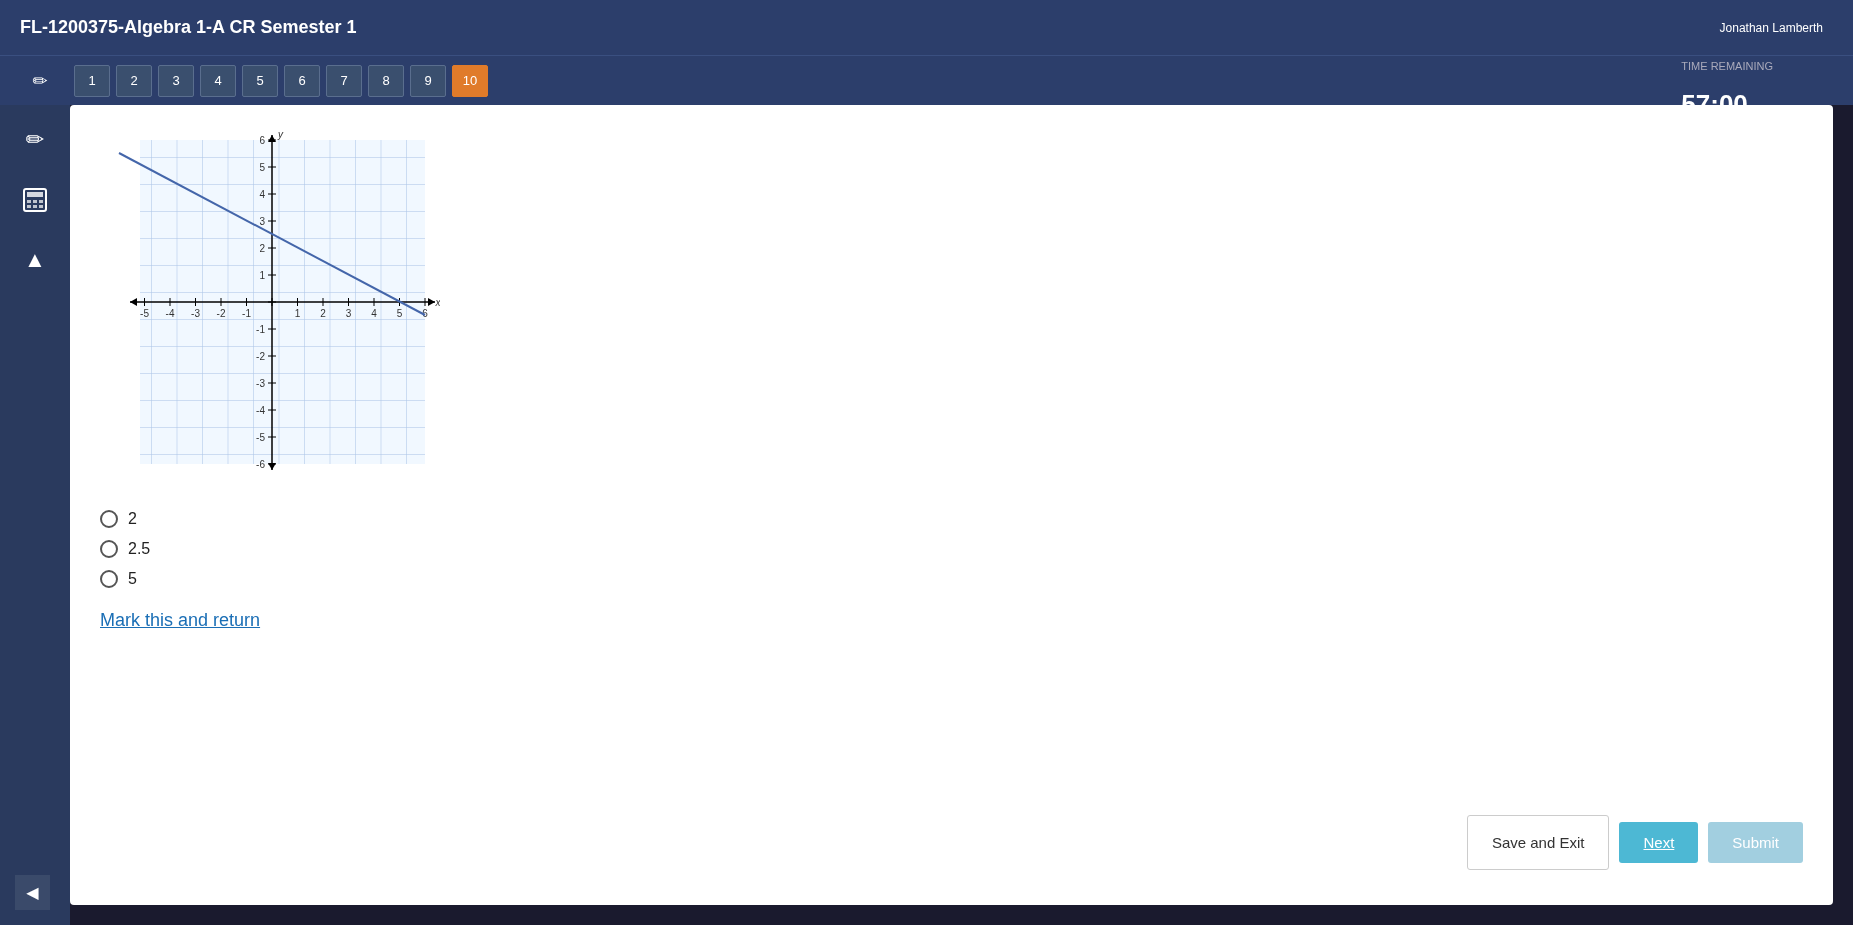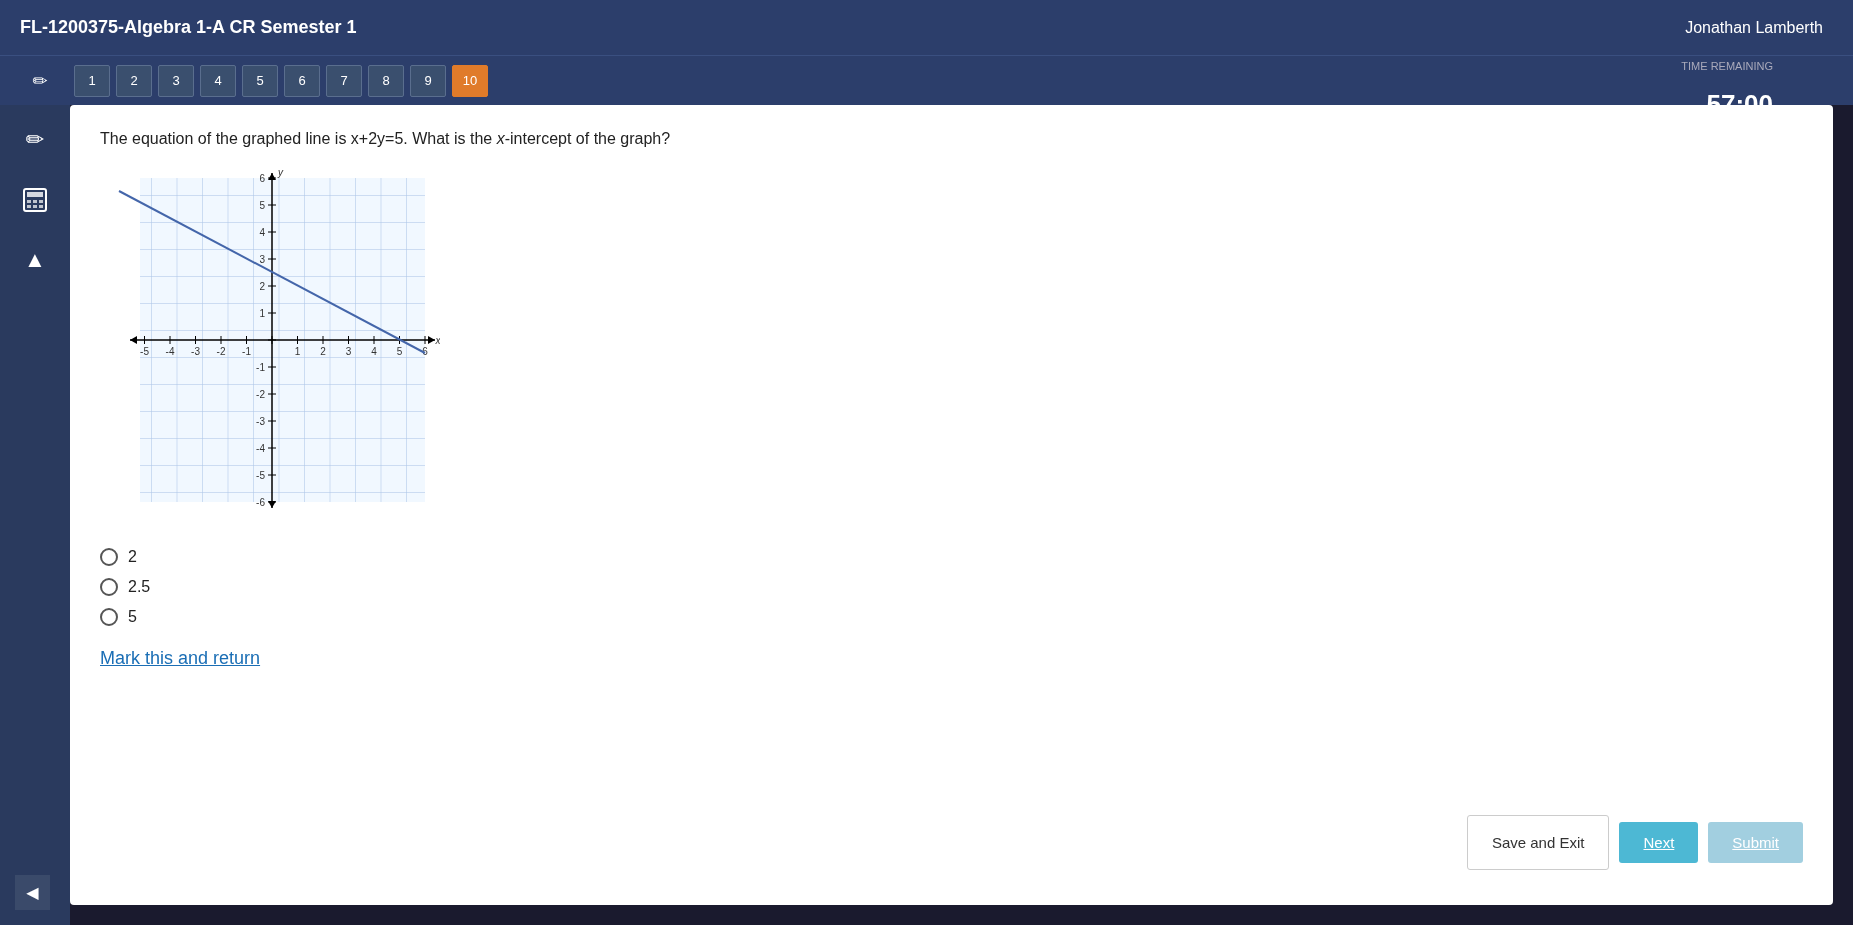--- a/index.html
+++ b/index.html
@@ -24,21 +24,21 @@
     }
     .top-bar-title {
       color: white;
       font-size: 18px;
       font-weight: bold;
     }
     .user-name {
       position: absolute;
       right: 30px;
       color: white;
-      font-size: 16px;
+      font-size: 12px;
     }
 
     
     .question-bar {
       background: #2c3e6b;
       width: 100%;
       height: 50px;
       display: flex;
       align-items: center;
       padding: 0 20px;
@@ -61,21 +61,21 @@
     .q-num.active {
       background: #e07b2a;
       border-color: #e07b2a;
     }
 
     
     .timer-area {
       position: absolute;
       right: 80px;
       top: 60px;
-      text-align: right;
+      text-align: left;
       color: white;
     }
     .timer-label {
       font-size: 11px;
       color: #aab;
     }
     .timer-value {
       font-size: 26px;
       font-weight: bold;
       margin-top: 17px;
@@ -218,21 +218,20 @@
     }
     .btn-submit {
       background: #7bbbd4;
       border: none;
       padding: 12px 24px;
       font-size: 15px;
       cursor: pointer;
       border-radius: 3px;
       color: white;
       opacity: 0.7;
-      text-decoration: underline;
     }
 
     
     .back-arrow {
       position: absolute;
       bottom: 15px;
       left: 15px;
       background: #3a4a6a;
       color: white;
       width: 35px;
@@ -289,23 +288,20 @@
       <rect x="17" y="13" width="4" height="3" fill="white" opacity="0.7"></rect>
       <rect x="5" y="18" width="4" height="3" fill="white" opacity="0.7"></rect>
       <rect x="11" y="18" width="4" height="3" fill="white" opacity="0.7"></rect>
       <rect x="17" y="18" width="4" height="3" fill="white" opacity="0.7"></rect>
     </svg>
   </div>
   <div class="sidebar-icon" title="Up">▲</div>
 </div>
 
 <div class="main-content">
-  <p class="question-text">
-    The equation of the graphed line is x+2y=5. What is the <em>x</em>-intercept of the graph?
-  </p>
 
   
   <div class="graph-container">
     <svg class="graph-svg" viewBox="0 0 340 360">
 
       <defs>
         <pattern id="smallGrid" width="25.5" height="27" patternUnits="userSpaceOnUse">
           <path d="M 25.5 0 L 0 0 0 27" fill="none" stroke="#c8d8f0" stroke-width="0.5"></path>
         </pattern>
         <pattern id="grid" width="25.5" height="27" patternUnits="userSpaceOnUse">

